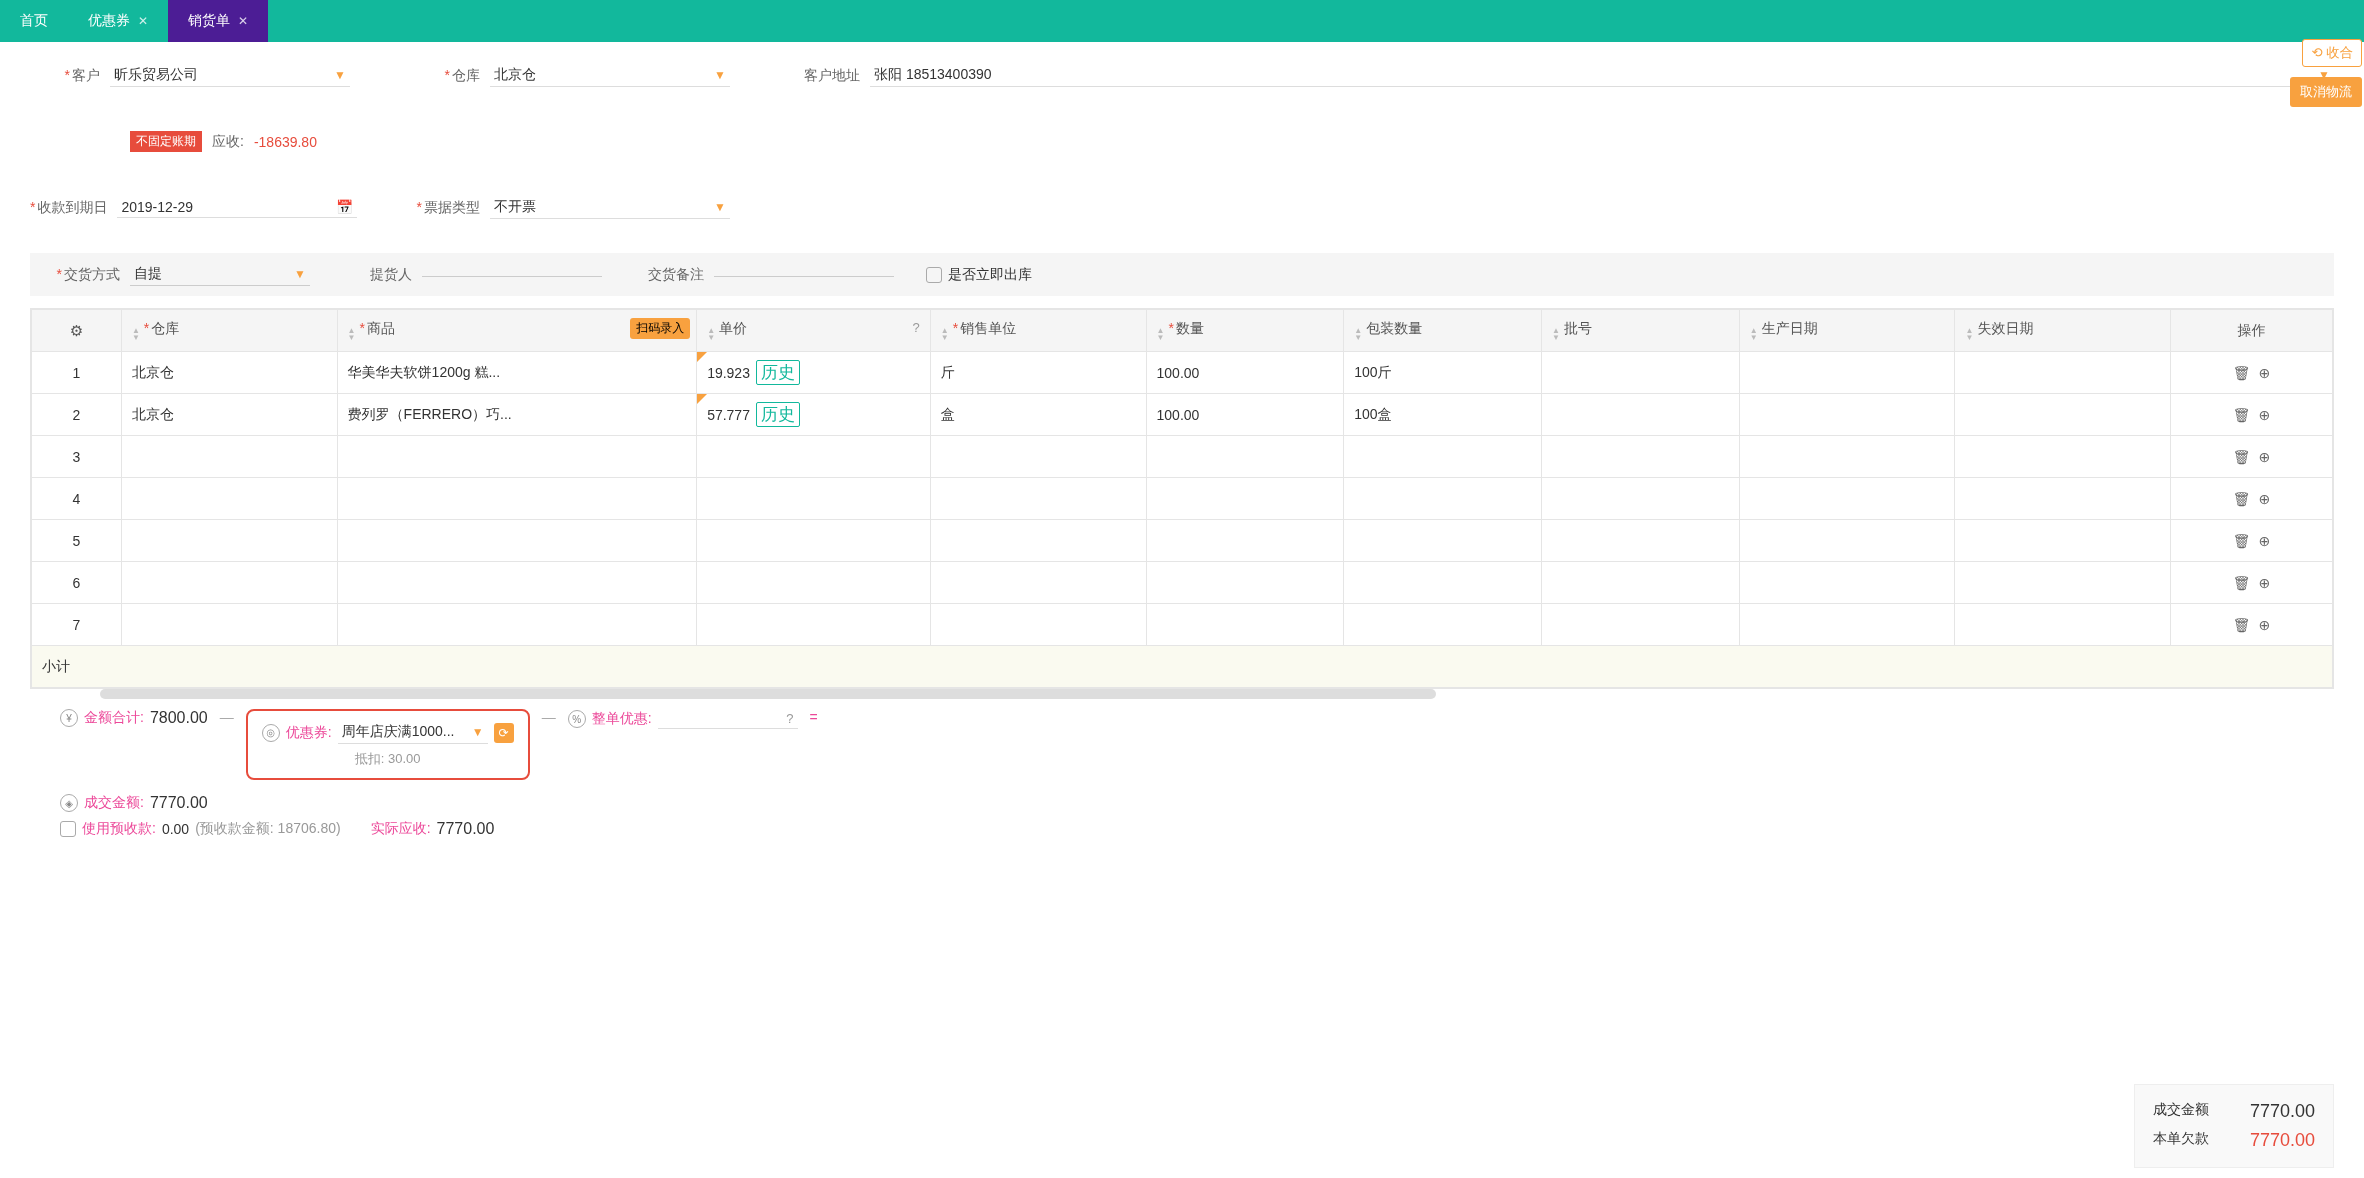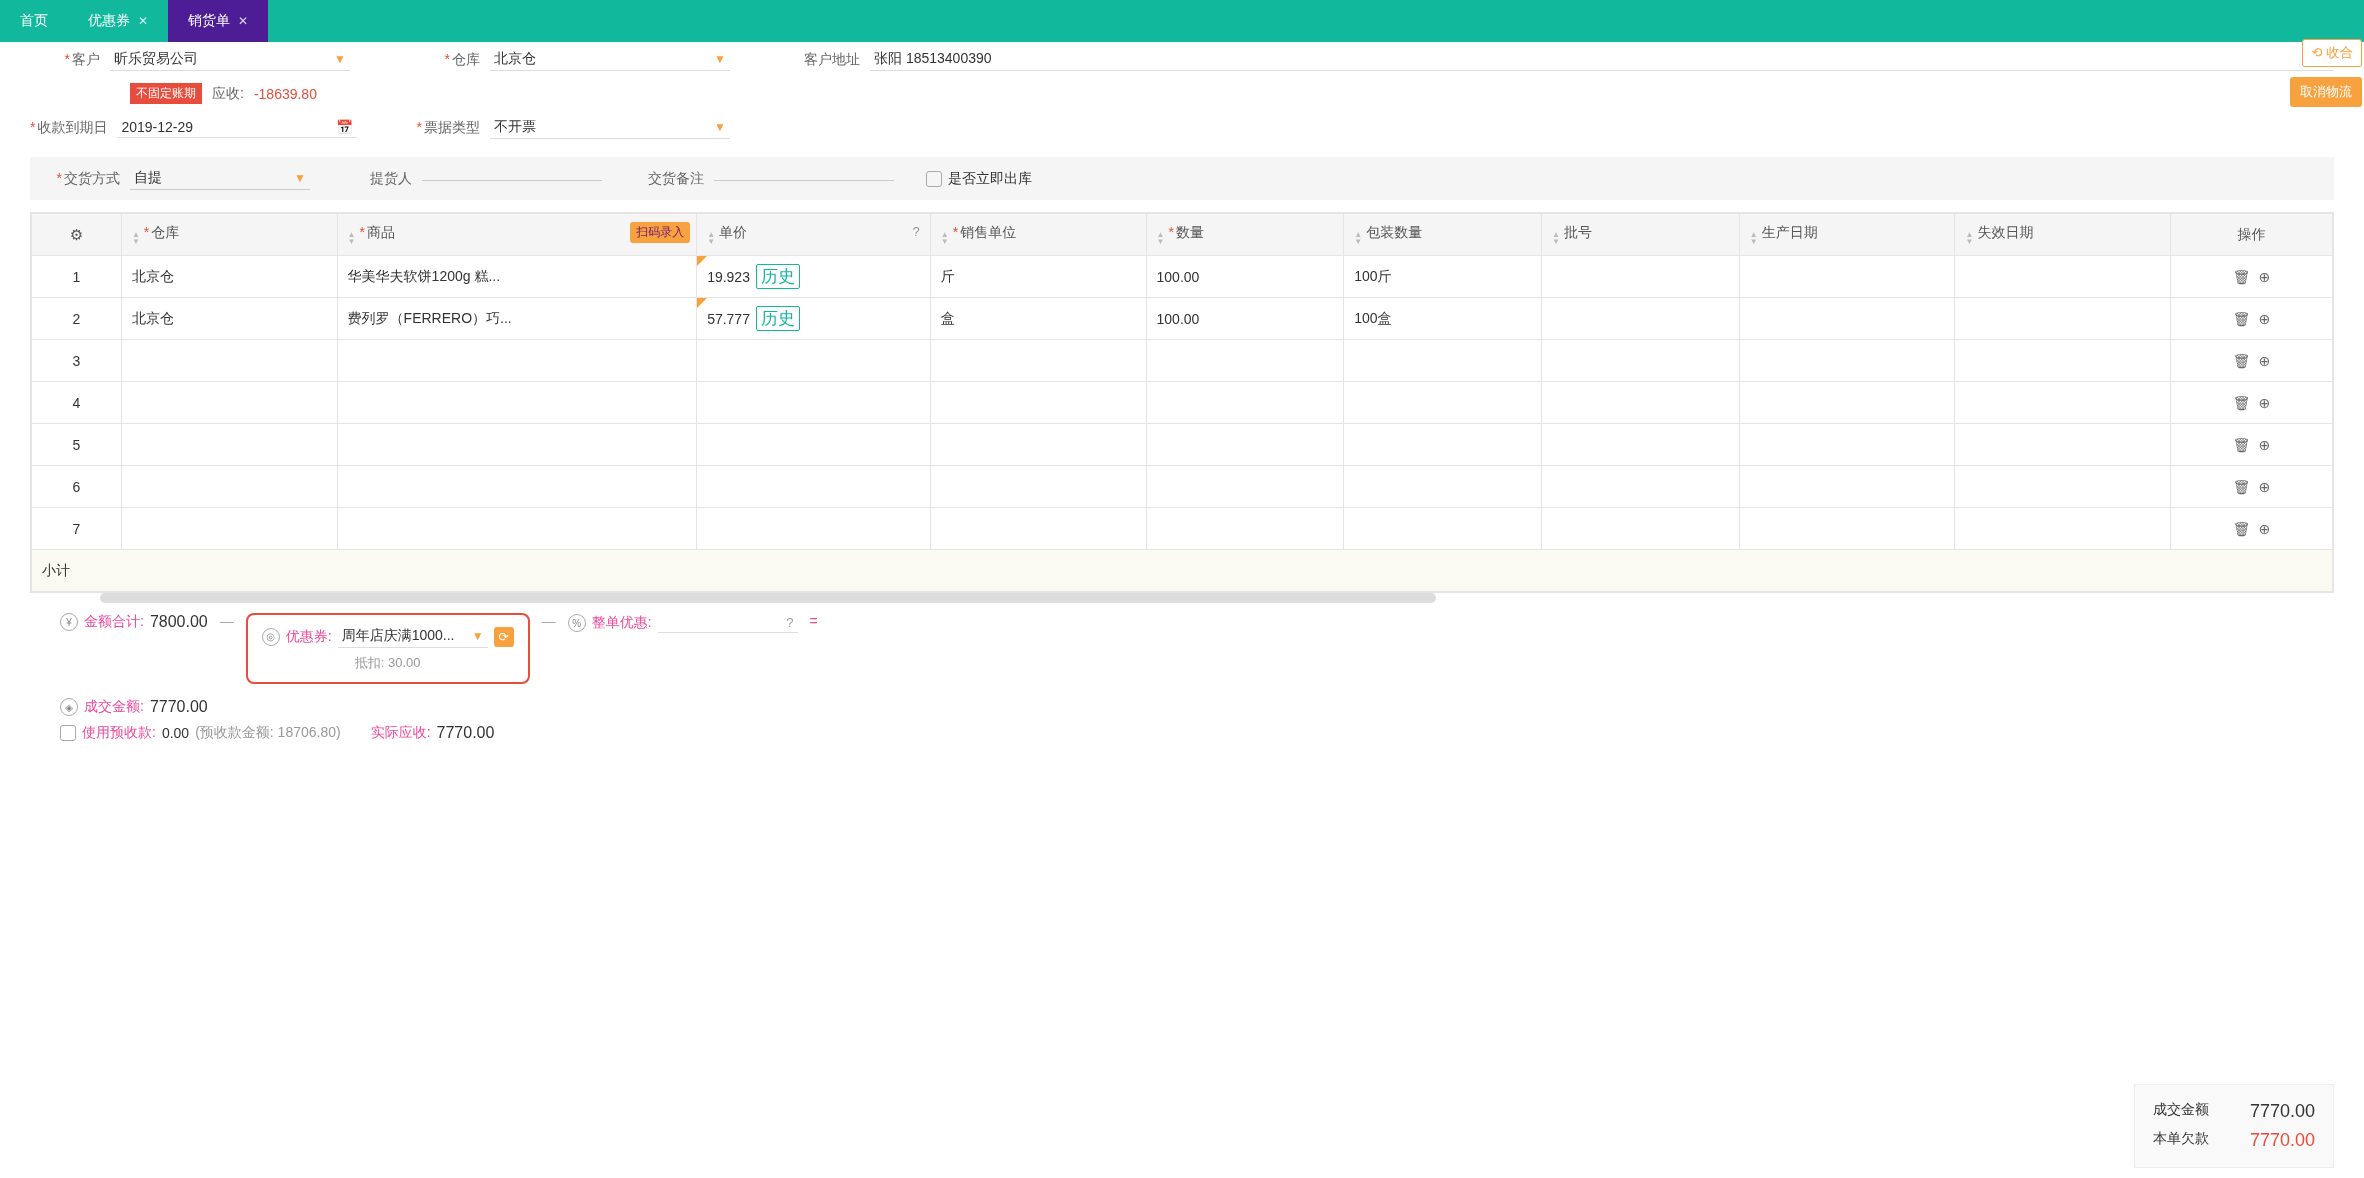--- a/index.html
+++ b/index.html
@@ -30,21 +30,21 @@
   opacity: 0.8;
   font-size: 12px;
 }
 .form-area {
   padding: 0 30px;
   position: relative;
 }
 .form-row {
   display: flex;
   align-items: center;
-  padding: 6px 0;
+  padding: 22px 0;
   gap: 20px;
 }
 .form-group {
   display: flex;
   align-items: center;
   gap: 10px;
 }
 .form-label {
   color: #666;
   min-width: 70px;
@@ -97,21 +97,21 @@
   text-align: left;
   height: 42px;
   overflow: hidden;
   white-space: nowrap;
   text-overflow: ellipsis;
 }
 th { background: #f5f5f5; color: #555; font-weight: normal; position: relative; }
 .col-idx { width: 50px; text-align: center; }
 .col-action { width: 90px; text-align: center; }
 .sort-arrows { display: inline-flex; flex-direction: column; font-size: 8px; color: #bbb; line-height: 7px; margin-right: 4px; }
-.scan-badge { background: #f8a13f; color: #701a75; padding: 2px 6px; border-radius: 3px; font-size: 12px; position: absolute; right: 6px; top: 8px; }
+.scan-badge { background: #f8a13f; color: #000000; padding: 2px 6px; border-radius: 3px; font-size: 12px; position: absolute; right: 6px; top: 8px; }
 .hist-badge { border: 1px solid #12b89c; color: #12b89c; padding: 0 4px; font-size: 17px; border-radius: 2px; }
 .price-cell { display: flex; align-items: center; gap: 6px; position: relative; }
 .corner-tri { position: absolute; top: 0; left: 0; width: 0; height: 0; border-top: 10px solid #f8a13f; border-right: 10px solid transparent; }
 .help-icon { color: #999; font-size: 13px; float: right; }
 .gear-icon { font-size: 15px; }
 .row-actions { display: flex; gap: 8px; justify-content: center; color: #666; }
 .subtotal-row td { background: #fafaf0; }
 .scrollbar { height: 10px; background: #ddd; border-radius: 5px; margin: 0 70px 0 70px; width: 58%; }
 .footer { padding: 10px 30px; display: flex; align-items: flex-start; gap: 12px; flex-wrap: wrap; }
 .footer-item { display: flex; align-items: center; gap: 6px; }

